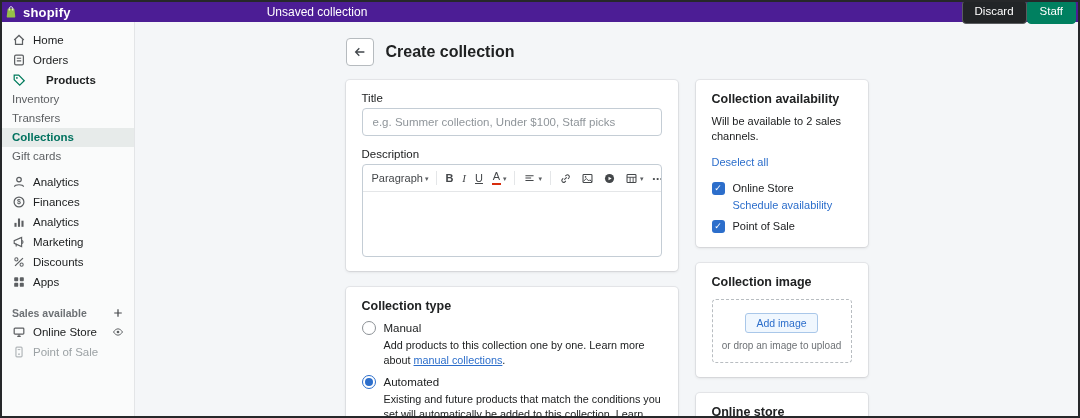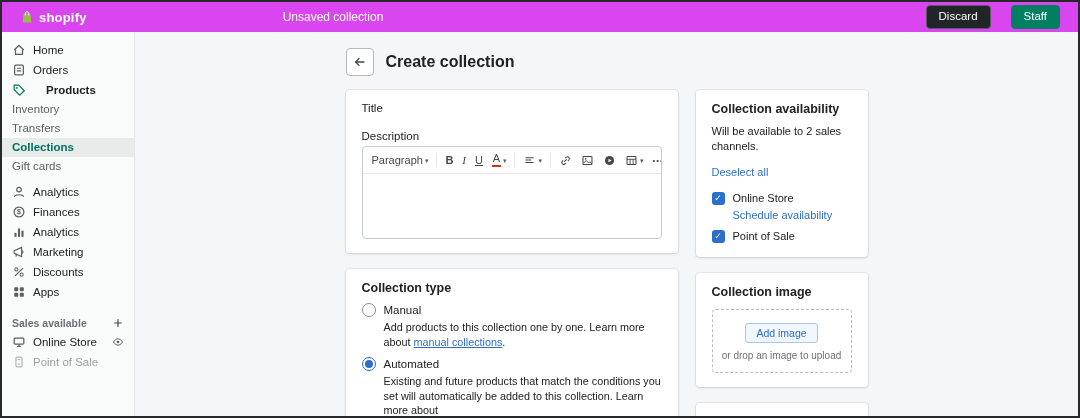--- a/index.html
+++ b/index.html
@@ -2,25 +2,25 @@
 <html><head>
 <meta charset="utf-8">
 <style>
   * { box-sizing: border-box; }
   html,body { margin:0; padding:0; }
   body { font-family:"Liberation Sans","DejaVu Sans",sans-serif; color:#202223; background:#fff; }
   .frame { position:relative; width:1080px; height:418px; border:2px solid #26282a; overflow:hidden;
            background:#f4f6f8; display:flex; flex-direction:column; }
 
   
-  .topbar { height:30px; flex:none; background:#d946ef; display:flex; align-items:center; padding:0 18px; color:#fff; }
+  .topbar { height:20px; flex:none; background:#4c1d95; display:flex; align-items:center; padding:0 2px; color:#fff; }
   .logo { display:flex; align-items:center; gap:5px; cursor:pointer; }
   .logo-text { font-size:13px; font-weight:bold; letter-spacing:.2px; }
   .topbar-title { margin-left:196px; font-size:12px; font-weight:normal; }
-  .topbar-actions { margin-left:auto; display:flex; gap:20px; }
+  .topbar-actions { margin-left:auto; display:flex; gap:0; }
   .btn { font-size:11.5px; border-radius:4px; padding:4px 12px; cursor:pointer; font-family:inherit; line-height:1.2; }
   .btn-discard { background:#222527; color:#fff; border:1px solid #5a5d60; }
   .btn-save { background:#008060; color:#fff; border:1px solid #008060; }
 
   
   .layout { flex:1; display:flex; min-height:0; }
 
   
   .sidebar { width:133px; flex:none; background:#fafbfb; border-right:1px solid #e3e5e7; padding-top:8px;
              font-size:11.5px; overflow:hidden; }
@@ -253,20 +253,21 @@
           </button>
           <h1 class="page-title">Create collection</h1>
         </div>
 
         <div class="columns">
 
           <div class="col-left">
 
             <div class="card">
               <label class="field-label">Title</label>
+              <input class="text-input" type="text" placeholder="e.g. Summer collection, Under $100, Staff picks" style="">
               <div class="field-gap"></div>
               <label class="field-label">Description</label>
               <div class="editor">
                 <div class="editor-toolbar">
                   <div class="tb-btn">
                     <span>Paragraph</span>
                     <span class="caret">▾</span>
                   </div>
                   <div class="tb-sep"></div>
                   <div class="tb-btn bold-b">B</div>

